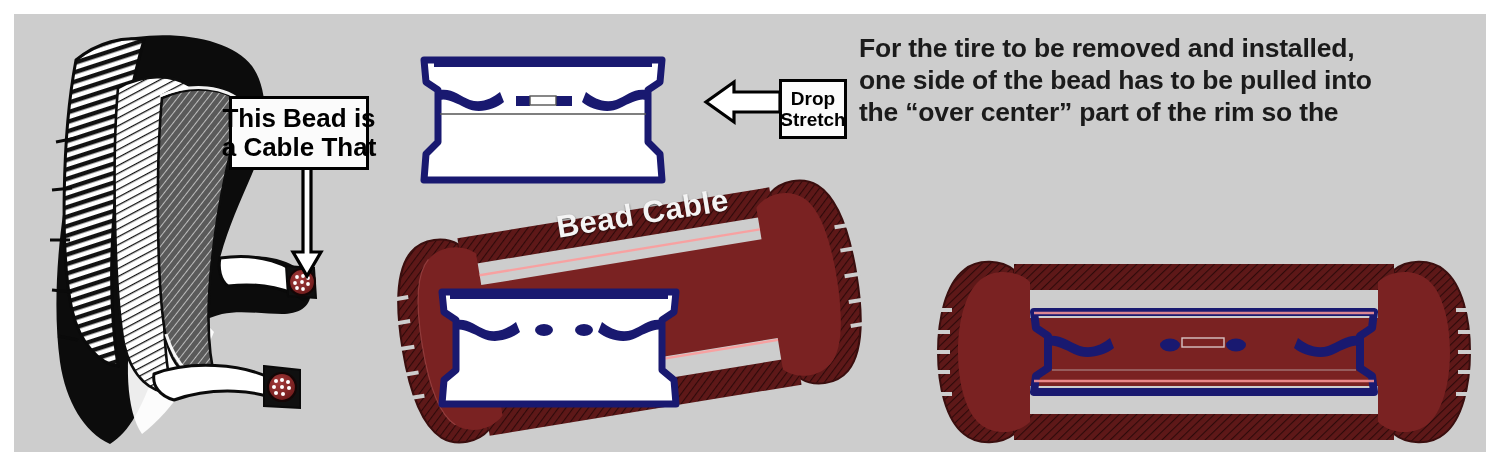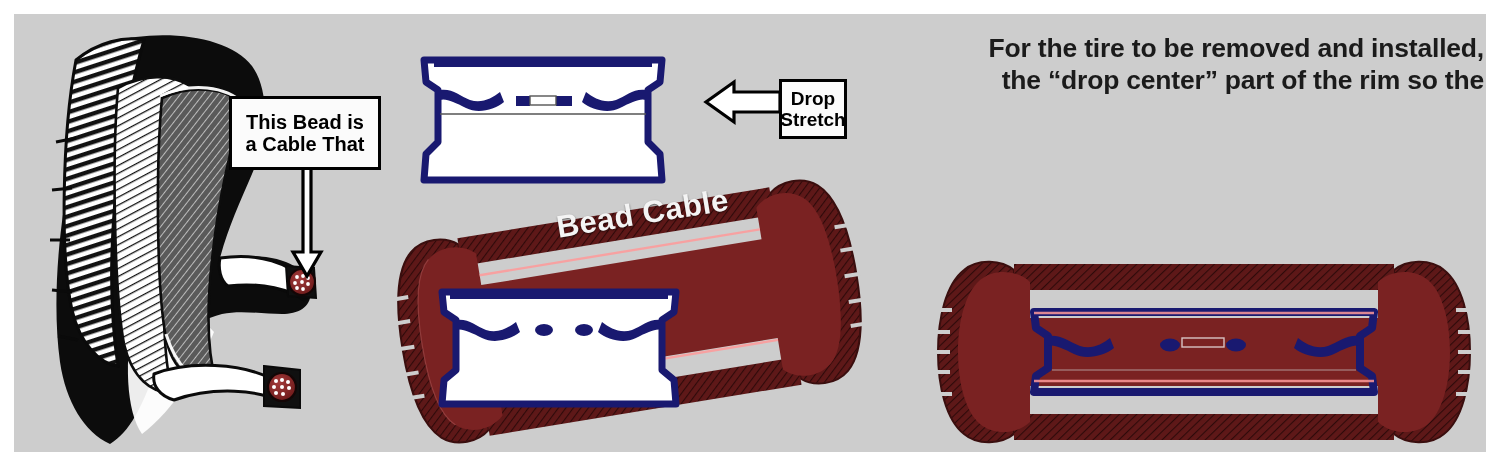--- a/index.html
+++ b/index.html
@@ -8,28 +8,28 @@
   #stage{position:relative;width:1500px;height:475px;background:#ffffff;}
   #canvas{position:absolute;left:14px;top:14px;width:1472px;height:438px;
           background:#cdcdcd;overflow:hidden;}
   .panel{position:absolute;}
 
   
   .callout{position:absolute;background:#fbfbfb;border:3px solid #000;
            box-sizing:border-box;display:flex;flex-direction:column;
            align-items:center;justify-content:center;color:#000;
            font-weight:bold;line-height:1.12;text-align:center;}
-  #bead-callout{left:215px;top:82px;width:152px;height:74px;font-size:20px;}
+  #bead-callout{left:215px;top:82px;width:140px;height:74px;font-size:26px;}
   #bead-callout span{display:block;white-space:nowrap;}
   #drop-callout{left:765px;top:65px;width:68px;height:60px;font-size:19px;}
 
   
   #para{position:absolute;left:845px;top:18px;width:625px;
         font-size:26.5px;font-weight:bold;color:#1b1b1b;
-        line-height:1.21;text-align:right;letter-spacing:-0.2px;}
+        line-height:1.21;text-align:left;letter-spacing:-0.2px;}
   #para span{display:block;white-space:nowrap;}
 
   
   #bead-cable-label{position:absolute;left:540px;top:196px;
         font-size:31px;font-weight:bold;color:#f4f4f4;
         transform:rotate(-9.2deg);transform-origin:left top;
         text-shadow:0 1px 2px rgba(0,0,0,.55);letter-spacing:.5px;
         white-space:nowrap;}
   svg{display:block;}
 </style>
@@ -331,17 +331,18 @@
      </g>
      <g>
        <line x1="110" y1="134" x2="450" y2="134" stroke="url(#cableGradB)" stroke-width="13" stroke-linecap="round"></line>
        <line x1="110" y1="129" x2="450" y2="129" stroke="#ff9a9a" stroke-width="2.4" opacity="0.85"></line>
      </g>
    </svg>
   </div>
 
   <div id="para">
     <span>For the tire to be removed and installed,</span>
-    <span>the “drop center” part of the rim so the</span>
+    <span>one side of the bead has to be pulled into</span>
+    <span>the “over center” part of the rim so the</span>
   </div>
 
  </div>
 </div>
 
 </body></html>

